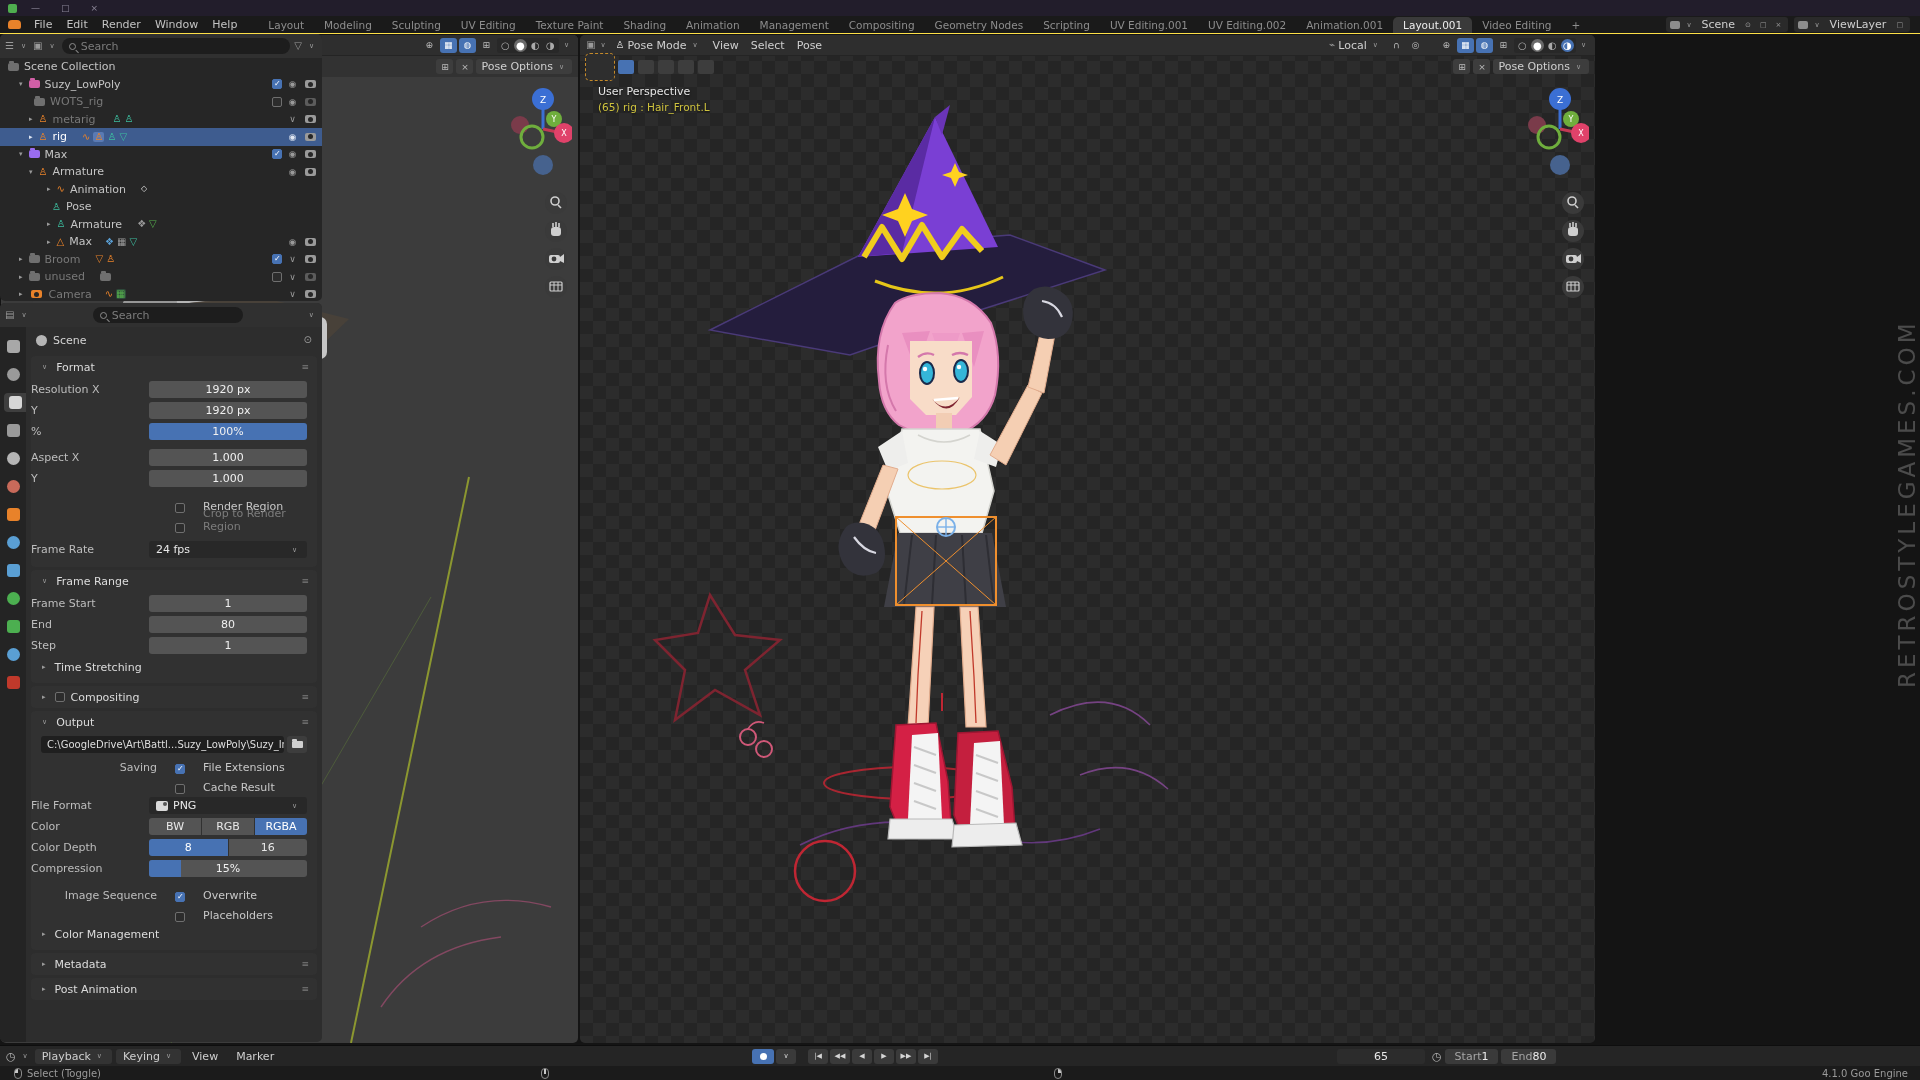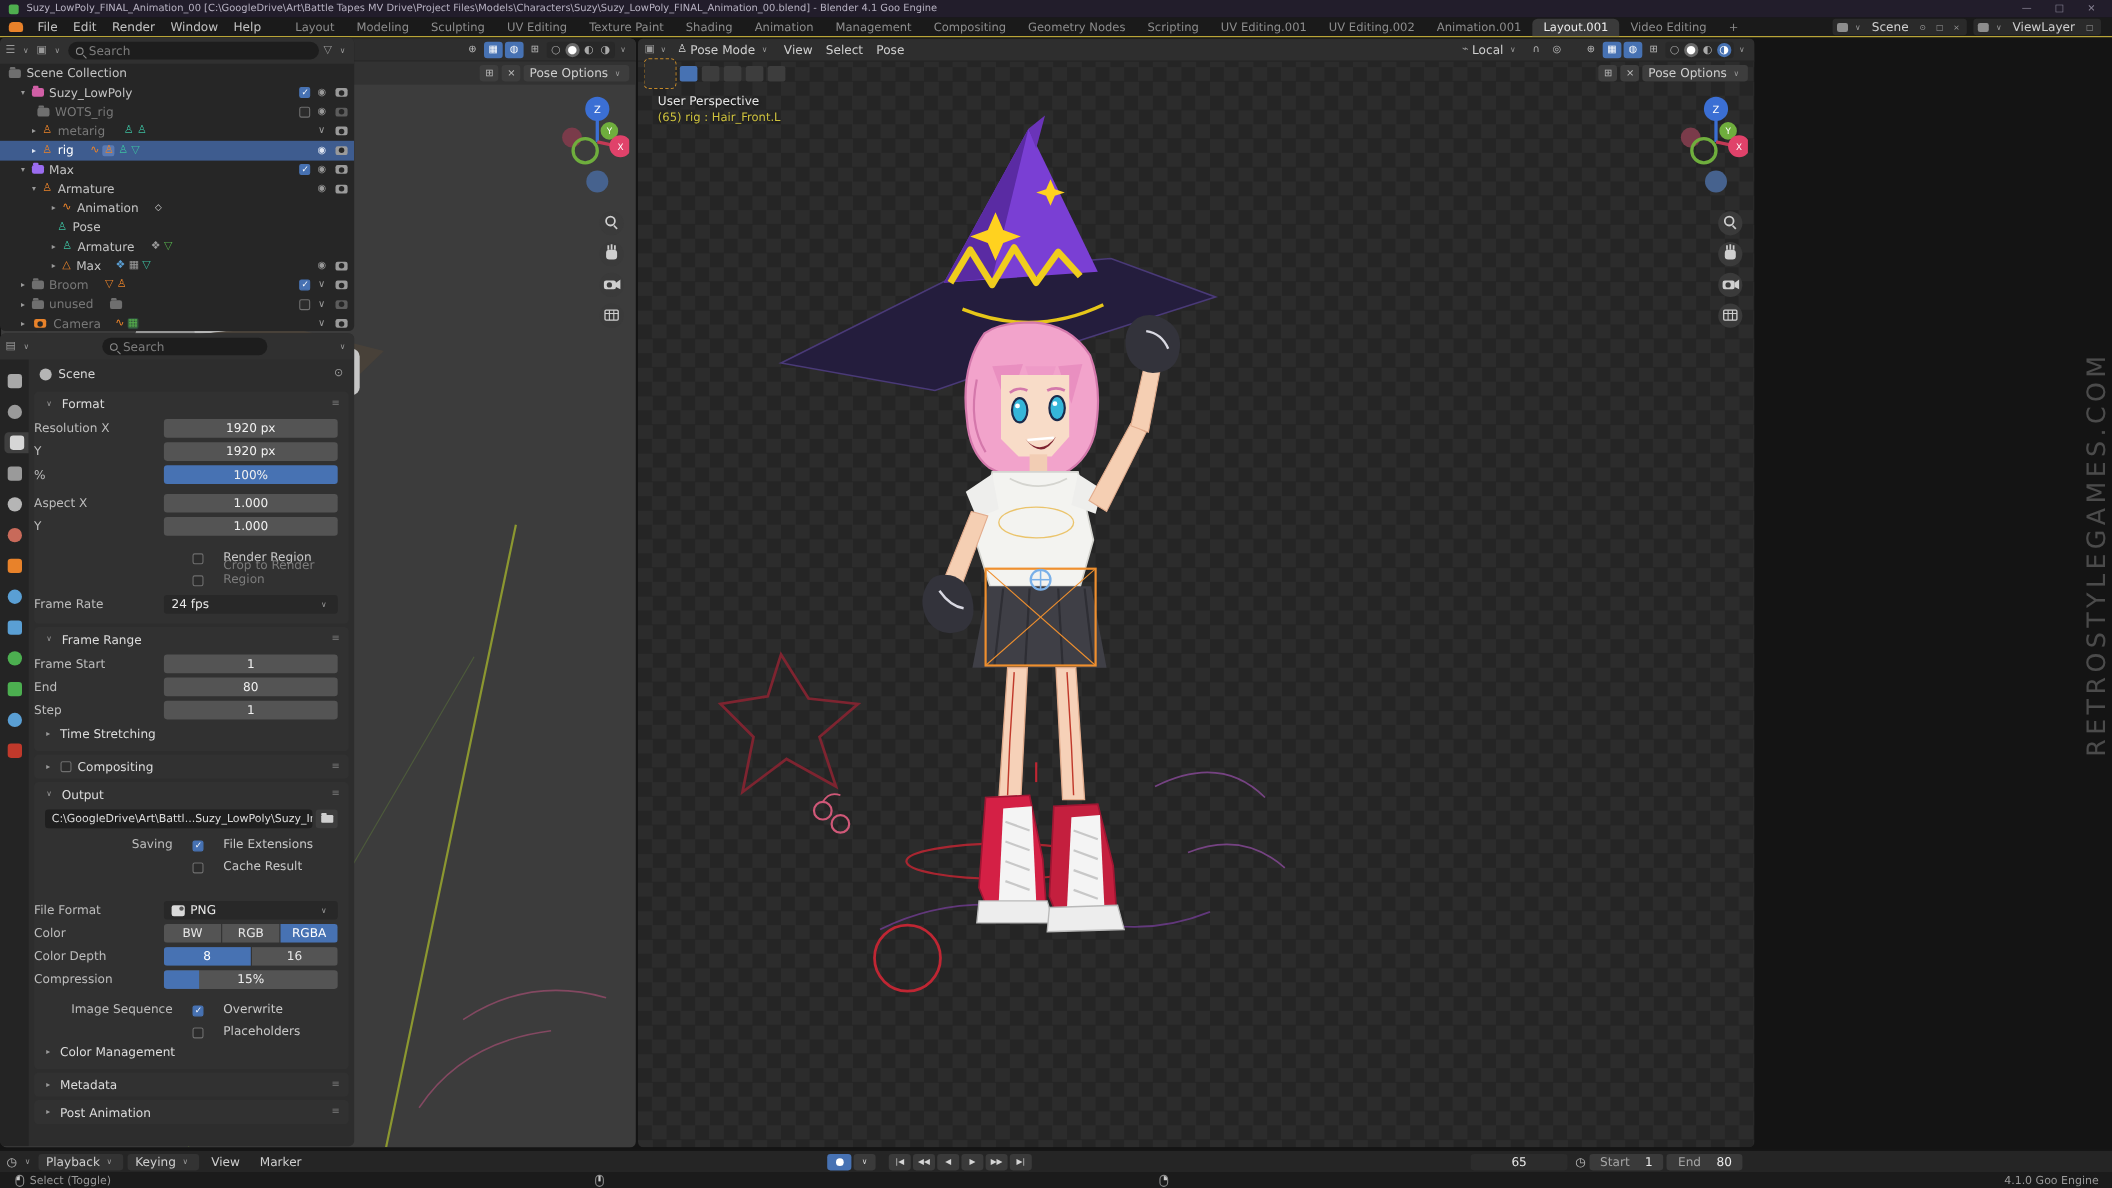--- a/index.html
+++ b/index.html
@@ -116,37 +116,36 @@
   #timeline{position:absolute;top:1045px;left:0;width:1920px;height:21px;background:#252525;border-top:1px solid #0e0e0e;display:flex;align-items:center;padding:0 6px;gap:4px}
   .tlbtn{display:flex;align-items:center;gap:3px;padding:1px 7px;border-radius:3px;color:#cfcfcf;background:#333}
   .tlbtn.plain{background:transparent}
   .transport{display:flex;gap:2px;position:absolute;left:752px}
   .tpb{min-width:20px;height:15px;background:#3a3a3a;border-radius:3px;display:flex;align-items:center;justify-content:center;color:#d5d5d5;font-size:7px;padding:0 4px}
   .tpb.rec{background:var(--accent);width:22px}
   .tpb.rec::after{content:'';width:7px;height:7px;border-radius:50%;background:#fff}
   .framefield{position:absolute;left:1337px;width:88px;height:15px;background:#2c2c2c;border-radius:3px;display:flex;align-items:center;justify-content:center;color:#e8e8e8}
   .rangegrp{position:absolute;left:1432px;display:flex;align-items:center;gap:3px}
   .clockic{color:#b5b5b5;font-size:11px}
-  .pill{height:15px;background:#3a3a3a;border-radius:3px;display:flex;align-items:center;padding:0 10px;gap:14px}
+  .pill{height:15px;background:#3a3a3a;border-radius:3px;display:flex;align-items:center;padding:0 10px;}
   .pill .k{color:#a5a5a5}.pill .v{color:#ececec}
   
   #status{position:absolute;top:1066px;left:0;width:1920px;height:14px;background:#1b1b1b;display:flex;align-items:center;color:#9a9a9a;font-size:10px}
   .mouse{width:8px;height:11px;border:1px solid #8a8a8a;border-radius:4px;position:relative;margin:0 5px;flex:none}
   .mouse.l::before{content:'';position:absolute;left:0;top:0;width:3px;height:4px;background:#c8c8c8;border-radius:3px 0 0 0}
   .mouse.m::before{content:'';position:absolute;left:2.5px;top:0;width:2px;height:5px;background:#c8c8c8}
   .mouse.r::before{content:'';position:absolute;right:0;top:0;width:3px;height:4px;background:#c8c8c8;border-radius:0 3px 0 0}
   #watermark{position:absolute;right:0px;top:48px;height:640px;writing-mode:vertical-rl;transform:rotate(180deg);
     color:rgba(235,235,235,.26);font-size:23px;letter-spacing:4px;pointer-events:none;z-index:50}
 </style>
 </head>
 <body>
 
 <div id="titlebar">
   <span class="logo"></span>
-  <span class="wtitle">Suzy_LowPoly_FINAL_Animation_00 [C:\GoogleDrive\Art\Battle Tapes MV Drive\Project Files\Models\Characters\Suzy\Suzy_LowPoly_FINAL_Animation_00.blend] - Blender 4.1 Goo Engine</span>
   <span class="winbtn">—</span>
   <span class="winbtn">□</span>
   <span class="winbtn">×</span>
 </div>
 
 <div id="topbar">
   <span class="blogo"></span>
   <span class="menu-item">File</span>
   <span class="menu-item">Edit</span>
   <span class="menu-item">Render</span>
@@ -821,21 +820,21 @@
           <div class="cbrow">
               <span class="sp">Saving</span>
             <span class="cb on"></span>
             <span>File Extensions</span>
             </div>
           <div class="cbrow">
               <span class="sp"></span>
               <span class="cb"></span>
             <span>Cache Result</span>
             </div>
-          <div class="prow" style="margin-top:24px">
+          <div class="prow" style="margin-top:2px">
               <span class="plabel">File Format</span>
             <div class="pdrop">
               <span class="imgicon"></span>
               <span>PNG</span>
               <span class="chev dchev">∨</span>
               </div>
             </div>
           <div class="prow">
               <span class="plabel">Color</span>
             <div class="seg">

